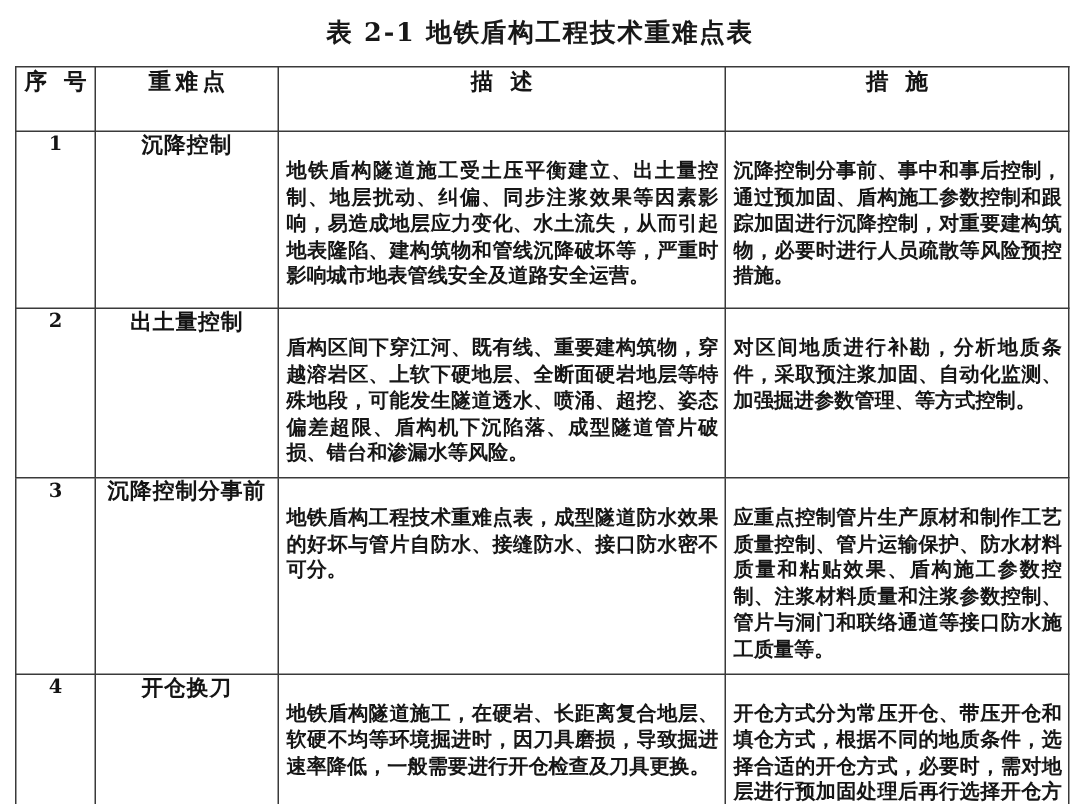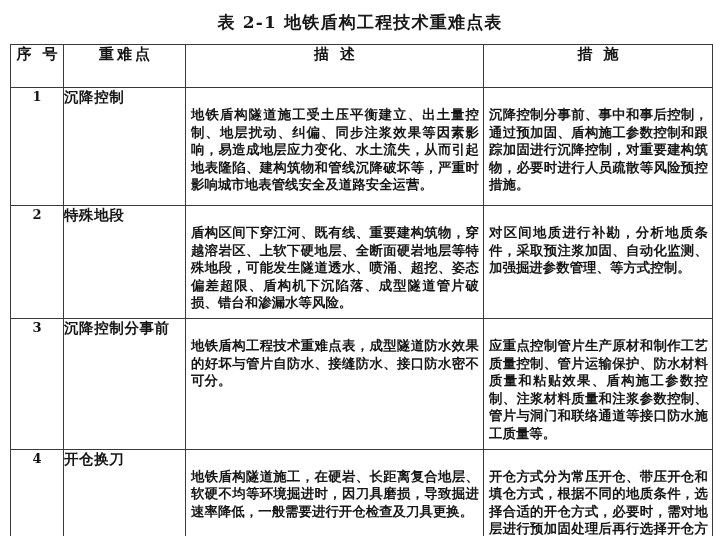--- a/index.html
+++ b/index.html
@@ -84,20 +84,21 @@
 
   td.seq {
     text-align: center;
     vertical-align: middle;
     font-size: 13px;
     font-weight: 600;
     font-family: "DejaVu Serif", "Liberation Serif", serif;
     color: #141414;
   }
   td.topic {
+    text-align: center;
     vertical-align: middle;
     font-size: 14.5px;
     letter-spacing: 0.6px;
     font-weight: 600;
     color: #141414;
   }
   td.desc, td.meas {
     vertical-align: top;
     font-size: 13.4px;
     letter-spacing: 0.05px;
@@ -161,21 +162,21 @@
           <td class="desc">
             <span class="cell-text">地铁盾构隧道施工受土压平衡建立、出土量控制、地层扰动、纠偏、同步注浆效果等因素影响，易造成地层应力变化、水土流失，从而引起地表隆陷、建构筑物和管线沉降破坏等，严重时影响城市地表管线安全及道路安全运营。</span>
           </td>
           <td class="meas">
             <span class="cell-text">沉降控制分事前、事中和事后控制，通过预加固、盾构施工参数控制和跟踪加固进行沉降控制，对重要建构筑物，必要时进行人员疏散等风险预控措施。</span>
           </td>
         </tr>
 
         <tr class="r2">
           <td class="seq">2</td>
-          <td class="topic">特殊地段</td>
+          <td class="topic">出土量控制</td>
           <td class="desc">
             <span class="cell-text">盾构区间下穿江河、既有线、重要建构筑物，穿越溶岩区、上软下硬地层、全断面硬岩地层等特殊地段，可能发生隧道透水、喷涌、超挖、姿态偏差超限、盾构机下沉陷落、成型隧道管片破损、错台和渗漏水等风险。</span>
           </td>
           <td class="meas">
             <span class="cell-text">对区间地质进行补勘，分析地质条件，采取预注浆加固、自动化监测、加强掘进参数管理、等方式控制。</span>
           </td>
         </tr>
 
         <tr class="r3">
           <td class="seq">3</td>

